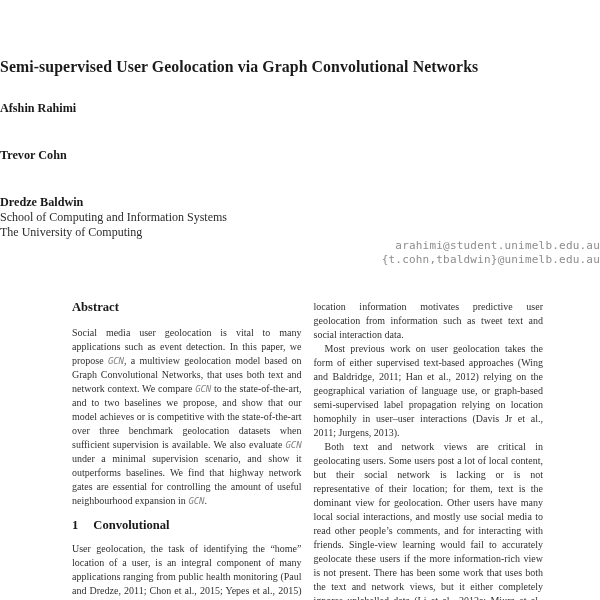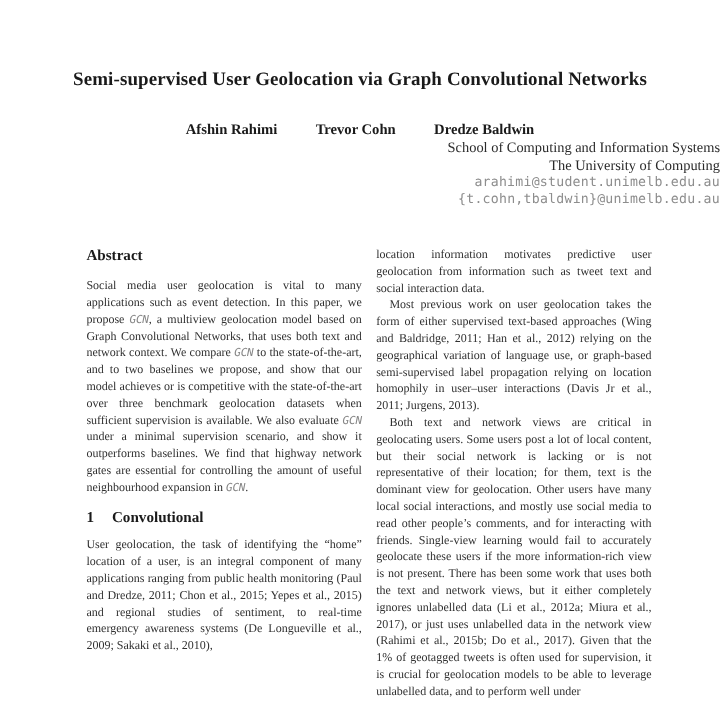--- a/index.html
+++ b/index.html
@@ -13,39 +13,40 @@
     height: 600px;
     background: #ffffff;
     overflow: hidden;
     font-family: "Liberation Serif", serif;
     color: #303030;
     box-sizing: border-box;
   }
   .paper-title {
     margin: 0;
     padding-top: 57px;
-    text-align: center;
+    text-align: left;
     font-size: 15.8px;
     line-height: 20px;
     font-weight: 700;
     color: #1a1a1a;
     letter-spacing: 0.1px;
   }
   .authors-row {
     display: flex;
     justify-content: center;
     gap: 32px;
     margin-top: 24px;
     font-size: 12.2px;
     line-height: 15px;
     font-weight: 700;
     color: #1a1a1a;
+    flex-direction: column;
   }
   .affil-line {
-    text-align: right;
+    text-align: left;
     font-size: 12px;
     line-height: 14.5px;
     color: #2b2b2b;
   }
   .email-line {
     text-align: right;
     font-family: "DejaVu Sans Mono", monospace;
     font-size: 11px;
     line-height: 14px;
     color: #8d8d8d;

